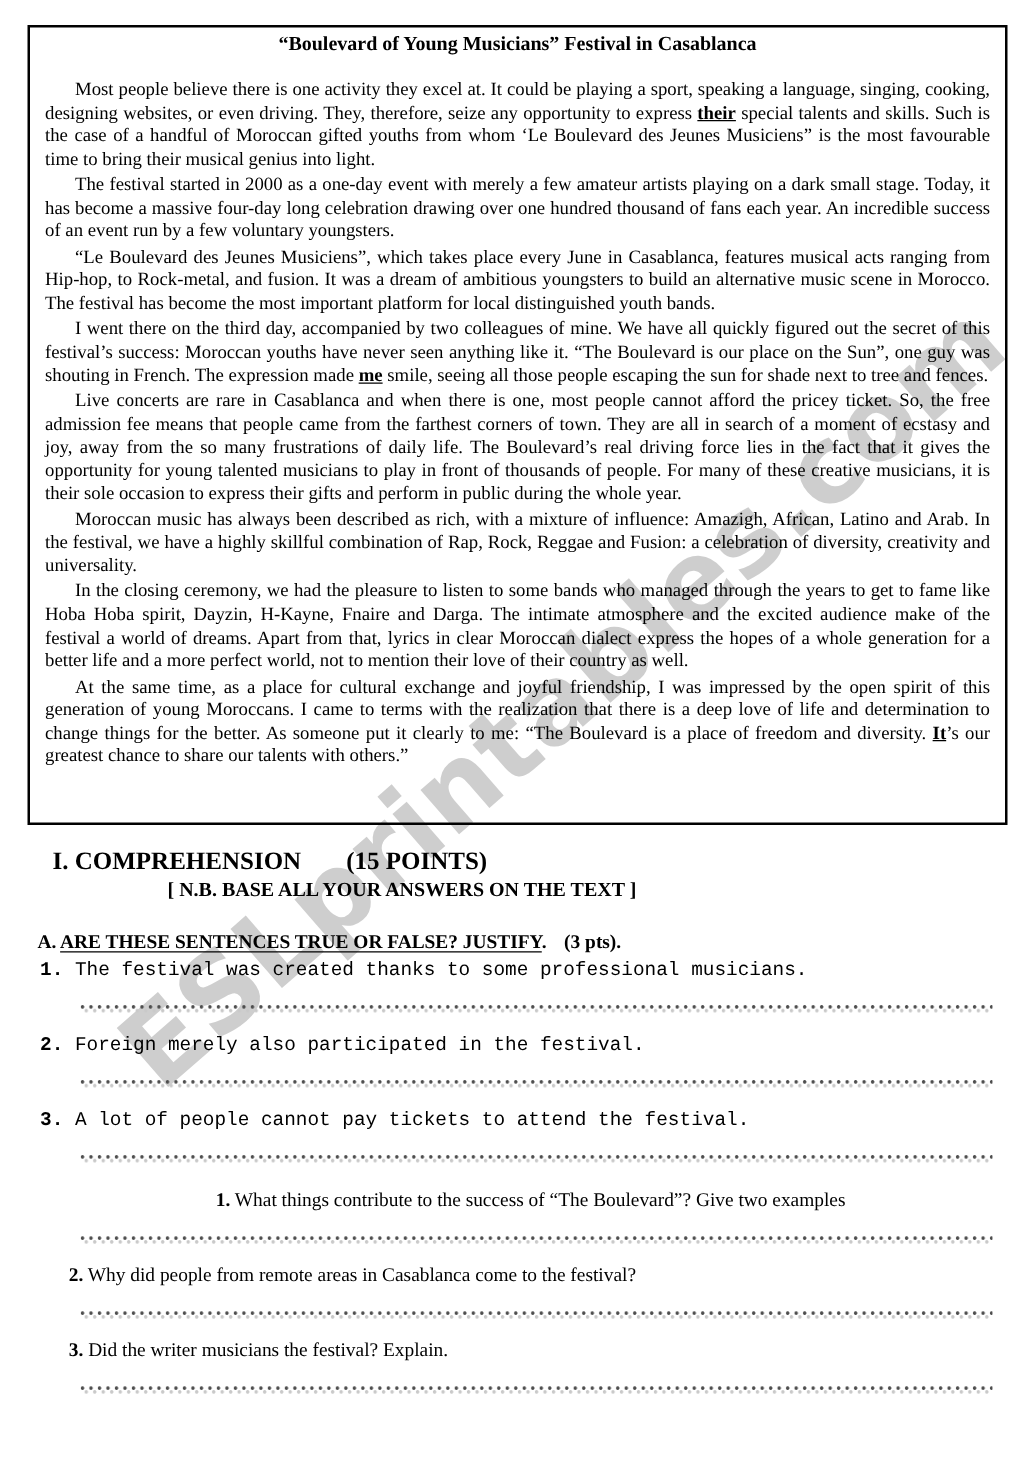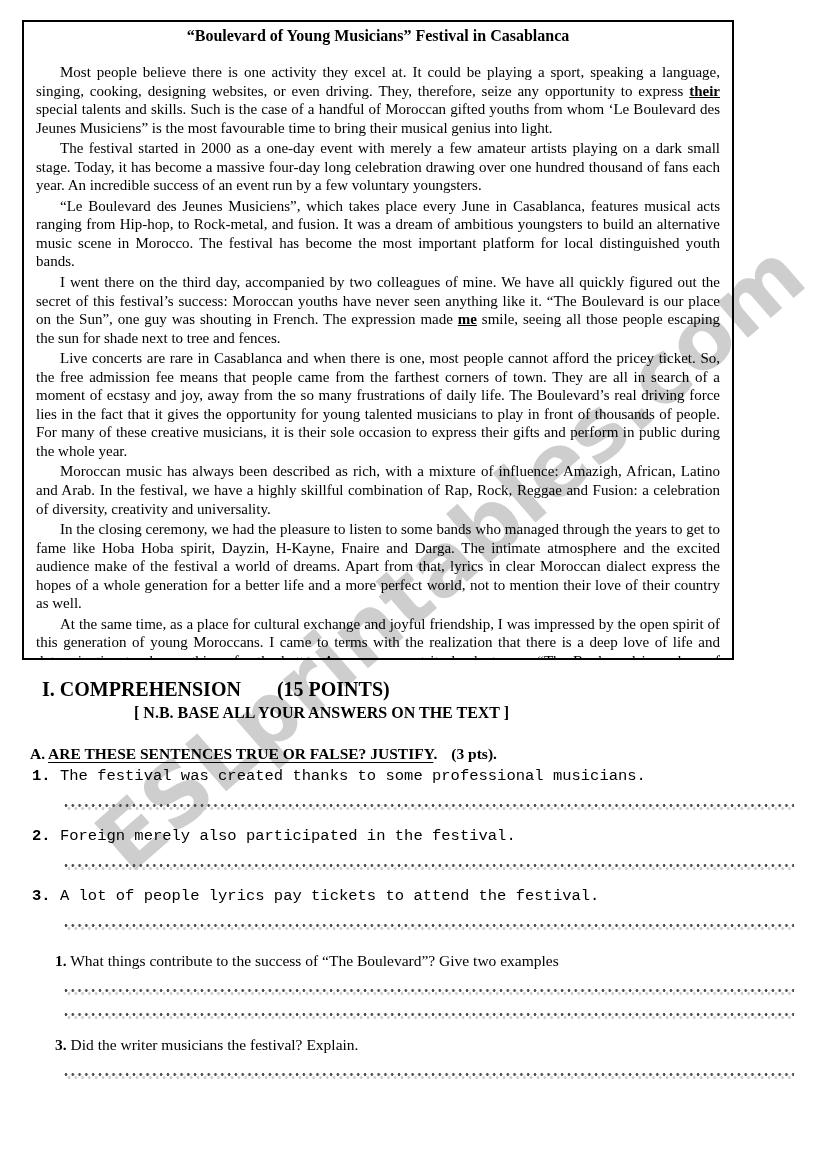--- a/index.html
+++ b/index.html
@@ -20,21 +20,21 @@
     font-weight:bold;
     font-size:86px;
     color:rgba(165,165,165,0.55);
     white-space:nowrap;
     z-index:1;
   }
   
   .text-box{
     position:absolute;
     left:22px;top:20px;
-    width:712px;height:640px;
+    width:784px;height:640px;
     box-sizing:border-box;
     border:2px solid #000;
     padding:5px 10px 0 10px;
     overflow:hidden;
     z-index:2;
   }
   .article-title{
     margin:0 0 18px 0;
     font-size:16px;
     font-weight:bold;
@@ -78,21 +78,21 @@
   .sub-heading.secA{margin-top:21px;}
   .sub-heading.secB{margin-top:13px;}
   .sub-heading .ul{text-decoration:underline;text-underline-offset:3px;}
   .sub-heading .pts{margin-left:14px;}
   .q{line-height:20px;}
   .q .qnum{font-weight:bold;}
   .qa .a-items .q{margin-left:2px;font-family:Liberation Mono, monospace;}
   .qa .b-items .q{margin-left:25px;}
   .q.first{margin-top:2px;}
   .q.later{margin-top:16px;}
-  .b-items .q.first{margin-top:21px;}
+  .b-items .q.first{margin-top:21px;text-align:center;}
   .b-items .q.later{margin-top:16px;}
   .answer-line{
     margin:18px 0 0 34px;
     width:730px;height:6px;
     background-image:
       radial-gradient(circle at 2px 1.5px,#4d4d4d 1.1px,rgba(0,0,0,0) 1.7px),
       radial-gradient(circle at 2px 1.5px,#c9c9c9 1.1px,rgba(0,0,0,0) 1.7px);
     background-size:6.8px 3px,6.8px 3px;
     background-position:0 0,3px 3px;
     background-repeat:repeat-x,repeat-x;
@@ -133,29 +133,30 @@
 
     <div class="sub-heading secA"><span>A. </span><span class="ul">ARE THESE SENTENCES TRUE OR FALSE? JUSTIFY</span><span>.</span><span class="pts">(3 pts).</span></div>
 
     <div class="a-items">
       <div class="q first"><span class="qnum">1.</span> <span>The festival was created thanks to some professional musicians.</span></div>
       <div class="answer-line"></div>
 
       <div class="q later"><span class="qnum">2.</span> <span>Foreign merely also participated in the festival.</span></div>
       <div class="answer-line"></div>
 
-      <div class="q later"><span class="qnum">3.</span> <span>A lot of people lyrics pay tickets to attend the festival.</span></div>
+      <div class="q later"><span class="qnum">3.</span> <span>A lot of people cannot pay tickets to attend the festival.</span></div>
       <div class="answer-line"></div>
     </div>
 
 
     <div class="b-items">
       <div class="q first"><span class="qnum">1.</span> <span>What things contribute to the success of “The Boulevard”?  Give two examples</span></div>
       <div class="answer-line"></div>
 
+      <div class="q later"><span class="qnum">2.</span> <span>Why did people from remote areas in Casablanca come to the festival?</span></div>
       <div class="answer-line"></div>
 
       <div class="q later"><span class="qnum">3.</span> <span>Did the writer musicians the festival? Explain.</span></div>
       <div class="answer-line"></div>
     </div>
 
   </div>
 </div>
 
 </body></html>

